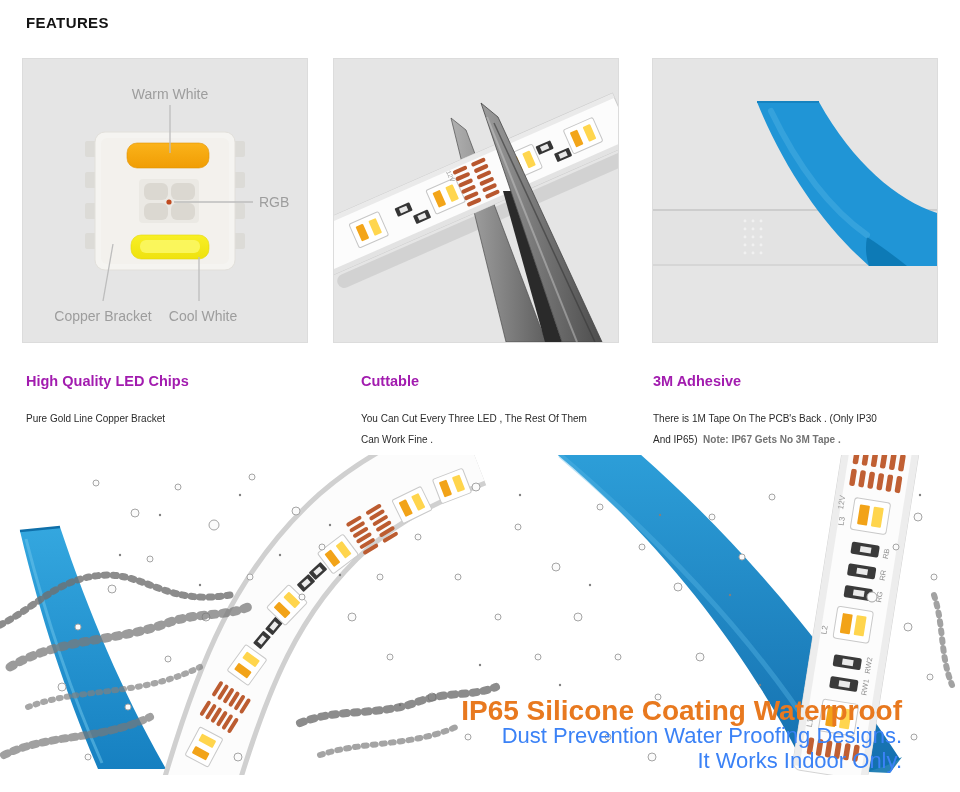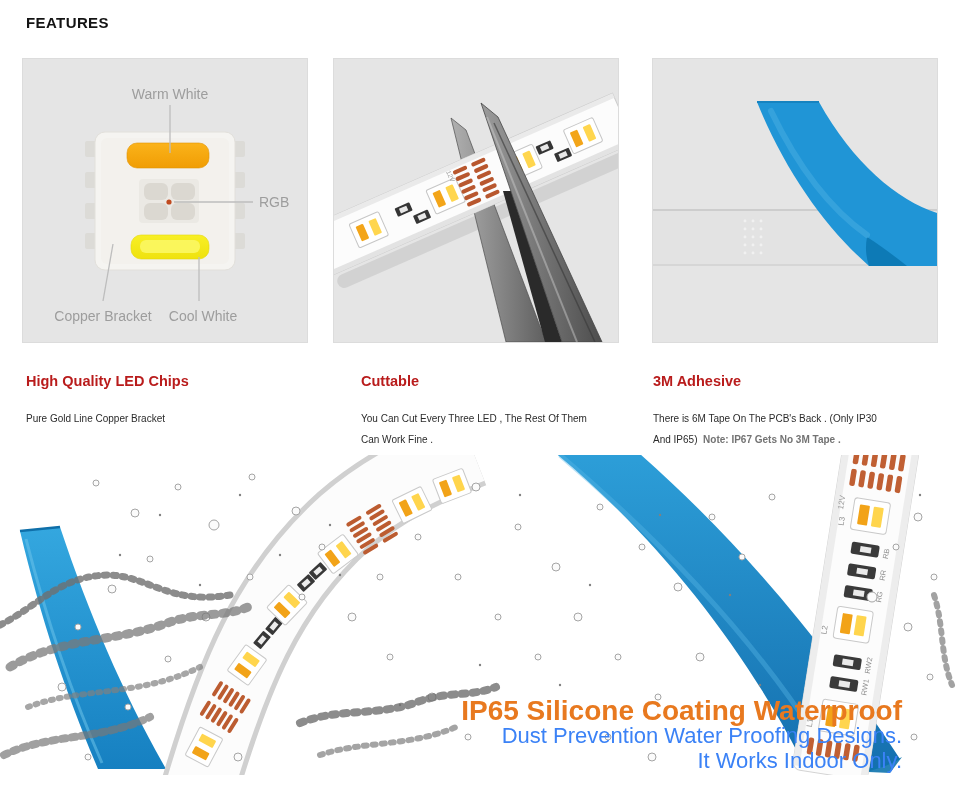--- a/index.html
+++ b/index.html
@@ -3,21 +3,21 @@
 <meta charset="utf-8">
 <style>
   html,body{margin:0;padding:0;background:#fff;}
   #page{position:relative;width:960px;height:784px;background:#fff;overflow:hidden;
         font-family:"Liberation Sans","DejaVu Sans",sans-serif;}
   .features-heading{position:absolute;left:26px;top:14px;font-size:15px;font-weight:800;
         letter-spacing:.4px;color:#141414;}
   .panel{position:absolute;top:58px;width:284px;height:283px;border:1px solid #dcdcdc;background:#e5e5e5;}
   #panel1{left:22px;} #panel2{left:333px;} #panel3{left:652px;}
   .panel svg{display:block;width:284px;height:283px;}
-  .col-title{position:absolute;top:373px;font-size:14.5px;font-weight:700;color:#b91c1c;}
+  .col-title{position:absolute;top:373px;font-size:14.5px;font-weight:700;color:#a21caf;}
   .col-body{position:absolute;top:408px;font-size:10px;color:#2b2b2b;line-height:21px;}
   #col1-title,#col1-body{left:26px;}
   #col2-title,#col2-body{left:341px;margin-left:20px;}
   #col3-title,#col3-body{left:653px;}
   .col-body .bold{font-weight:700;color:#737373;}
   #hero{position:absolute;left:0;top:455px;width:960px;height:320px;}
   #hero svg{display:block;width:960px;height:320px;}
   .hero-text{position:absolute;right:58px;top:243px;text-align:right;}
   .hero-title{font-size:28px;font-weight:700;color:#e8791f;line-height:25px;}
   .hero-sub{font-size:22px;color:#3b82f6;line-height:25px;}
@@ -202,21 +202,21 @@
   </div>
 
   <div class="col-title" id="col2-title">Cuttable</div>
   <div class="col-body" id="col2-body">
     <span style="display:block">You Can Cut Every Three LED , The Rest Of Them</span>
     <span style="display:block">Can Work Fine .</span>
   </div>
 
   <div class="col-title" id="col3-title">3M Adhesive</div>
   <div class="col-body" id="col3-body">
-    <span style="display:block">There is 6M Tape On The PCB's Back . (Only IP30</span>
+    <span style="display:block">There is 1M Tape On The PCB's Back . (Only IP30</span>
     <span style="display:block"><span>And IP65)</span>&nbsp; <span class="bold">Note: IP67 Gets No 3M Tape .</span></span>
   </div>
 
   <div id="hero">
     <svg viewBox="0 0 960 320">
       <defs>
         <linearGradient id="blueG" x1="0" y1="0" x2="0" y2="1">
           <stop offset="0" stop-color="#34a7df"></stop>
             <stop offset="1" stop-color="#1680c1"></stop>
         </linearGradient>

